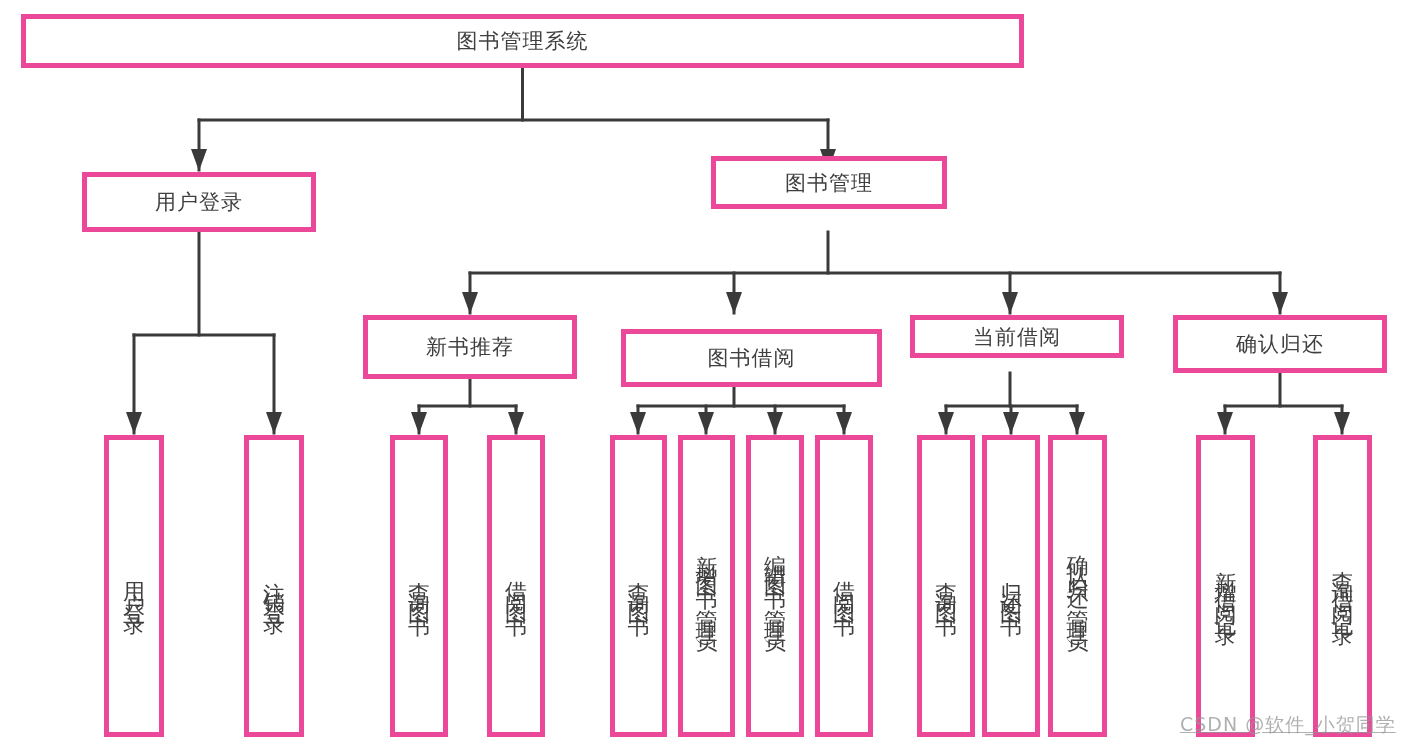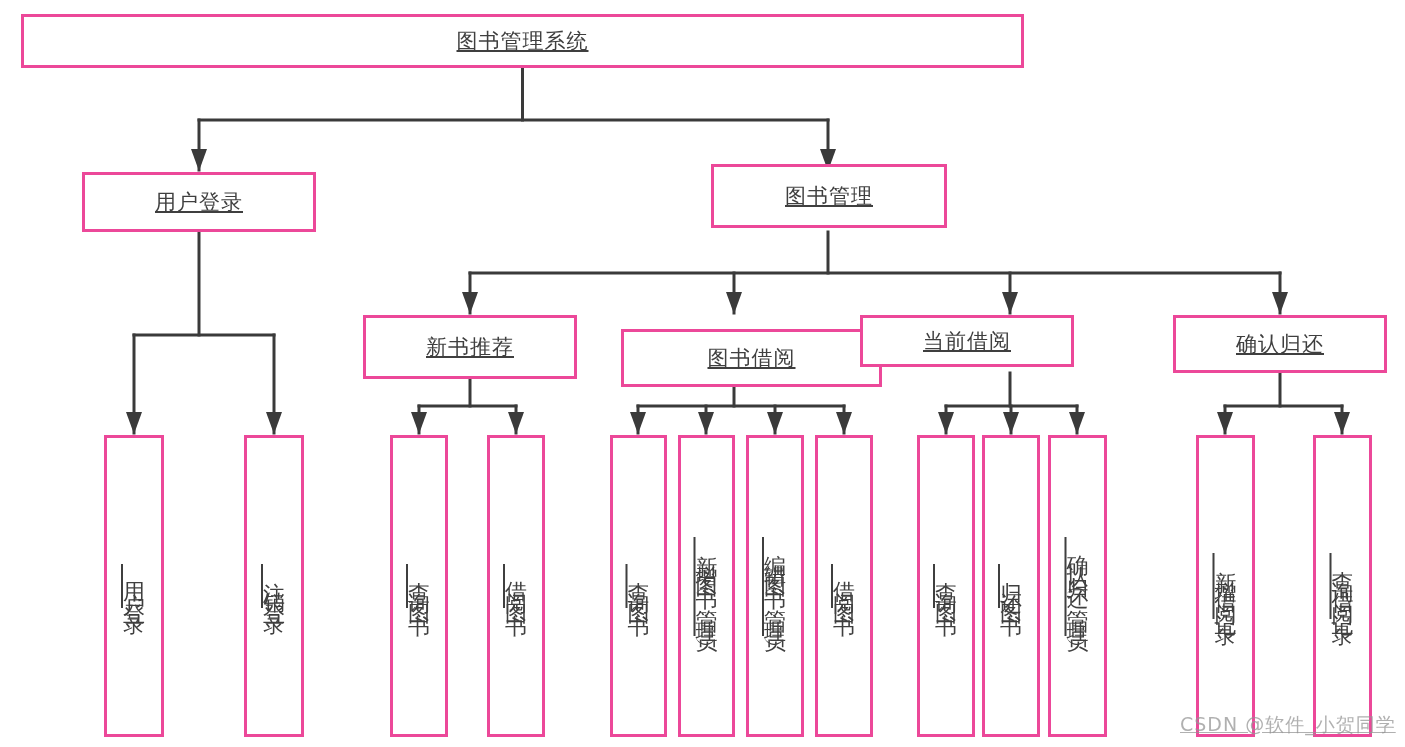--- a/index.html
+++ b/index.html
@@ -9,27 +9,26 @@
     height: 747px;
     background: #ffffff;
     overflow: hidden;
     font-family: "DejaVu Sans", "Liberation Sans", sans-serif;
   }
   #wires { position: absolute; left: 0; top: 0; z-index: 1; }
   .node {
     position: absolute;
     box-sizing: border-box;
     background: #ffffff;
-    border: 3px solid #ec4899;
+    border: 5px solid #ec4899;
     display: flex;
     align-items: center;
     justify-content: center;
     color: #3f3f3f;
     z-index: 2;
-    text-decoration: underline;
   }
   .hbox { font-size: 21px; letter-spacing: 1px; }
   .vbox .vlbl {
     writing-mode: vertical-rl;
     text-orientation: mixed;
     font-size: 22px;
     letter-spacing: 11px;
     line-height: 1;
     white-space: nowrap;
   }
@@ -114,31 +113,31 @@
     </g>
   </svg>
 
   <div class="node hbox" style="left:21px;top:14px;width:1003px;height:54px">
     <span>图书管理系统</span>
   </div>
 
   <div class="node hbox" style="left:82px;top:172px;width:234px;height:60px">
     <span>用户登录</span>
   </div>
-  <div class="node hbox" style="left:711px;top:164px;width:236px;height:64px">
+  <div class="node hbox" style="left:711px;top:156px;width:236px;height:53px">
     <span>图书管理</span>
   </div>
 
   <div class="node hbox" style="left:363px;top:315px;width:214px;height:64px">
     <span>新书推荐</span>
   </div>
   <div class="node hbox" style="left:621px;top:329px;width:261px;height:58px">
     <span>图书借阅</span>
   </div>
-  <div class="node hbox" style="left:860px;top:315px;width:214px;height:52px">
+  <div class="node hbox" style="left:910px;top:315px;width:214px;height:43px">
     <span>当前借阅</span>
   </div>
   <div class="node hbox" style="left:1173px;top:315px;width:214px;height:58px">
     <span>确认归还</span>
   </div>
 
   <div class="node vbox" style="left:104px;top:435px;width:60px;height:302px">
     <span class="vlbl">用户登录</span>
   </div>
   <div class="node vbox" style="left:244px;top:435px;width:60px;height:302px">

